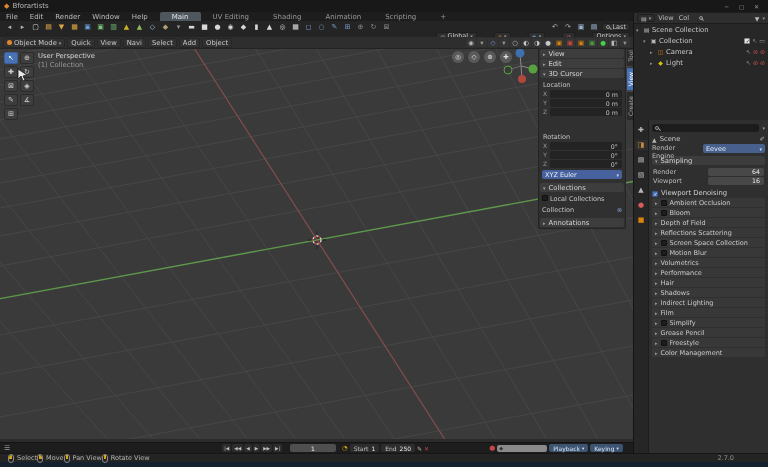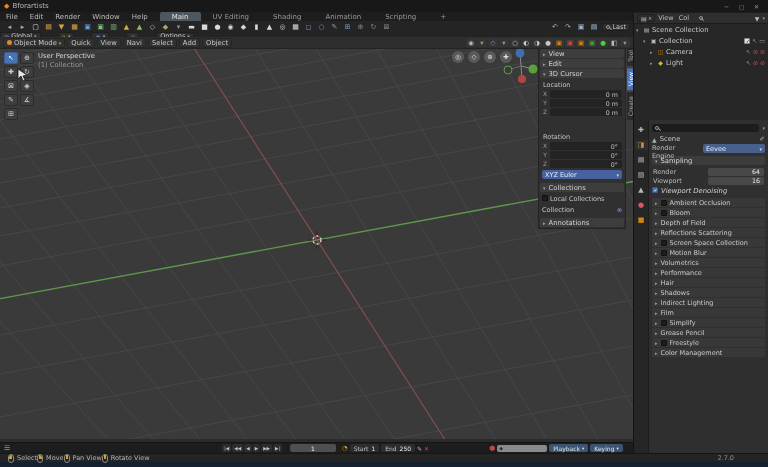--- a/index.html
+++ b/index.html
@@ -16,21 +16,21 @@
 
   
   #menubar{left:0;top:12px;width:768px;height:9px;background:#1d1d1d;display:flex;align-items:center;}
   .menu-item{color:#bdbdbd;font-size:7px;padding:0 6px;}
   .ws{padding:0 12px;height:9px;border-radius:2px 2px 0 0;color:#989898;font-size:7px;display:flex;align-items:center;}
   .ws.active{background:#4e565e;color:#e4e4e4;}
 
   
   #topbar{left:0;top:21px;width:633px;height:19px;background:#242424;border-bottom:1px solid #191919;}
   #topbar-row1{height:11px;display:flex;align-items:center;padding:0 3px;}
-  #topbar-row2{height:8px;display:flex;align-items:center;gap:17px;padding-right:3px;}
+  #topbar-row2{height:8px;display:flex;align-items:center;justify-content:flex-end;gap:17px;padding-right:3px;}
   .tb-icon{width:13px;height:10px;display:flex;align-items:center;justify-content:center;font-size:7px;border-radius:2px;}
   .pill{background:#2e2e2e;border:1px solid #1e1e1e;border-radius:2px;height:8px;display:inline-flex;align-items:center;gap:2px;padding:0 3px;font-size:6.5px;color:#c6c6c6;}
   .pill .g{font-size:6px;}
   .pill .ar{font-size:5px;color:#9a9a9a;}
 
   
   #viewport{left:0;top:37px;width:633px;height:402px;background:#3a3a3a;overflow:hidden;}
   #vp-header{position:absolute;left:0;top:0;width:633px;height:12px;background:#2e2e2e;border-bottom:1px solid #232323;display:flex;align-items:center;gap:2px;padding:0 3px;z-index:5;}
   .vbtn{background:#313131;border:1px solid #252525;border-radius:2px;height:10px;padding:0 3px;font-size:6.8px;color:#c8c8c8;display:inline-flex;align-items:center;gap:2px;}
   .dot{width:5px;height:5px;border-radius:50%;background:#e0862d;}
@@ -94,21 +94,21 @@
   .mag{width:4px;height:4px;border:1px solid #9a9a9a;border-radius:50%;position:relative;flex:none;}
   .mag::after{content:"";position:absolute;width:3px;height:1px;background:#9a9a9a;transform:rotate(45deg);right:-2.5px;bottom:-1px;}
   .prow-scene{display:flex;align-items:center;gap:3px;height:10px;font-size:6.8px;color:#c8c8c8;}
   .peng{display:flex;align-items:flex-start;height:11px;font-size:6.5px;color:#bdbdbd;gap:15px;}
   .dd-steel{background:#47618c;width:62px;margin-top:0;}
   .shead{background:#3c3c3c;border-radius:2px;height:9px;display:flex;align-items:center;gap:3px;padding:0 3px;color:#d4d4d4;font-size:6.8px;margin-top:1px;}
   .shead::before{content:"▾";font-size:5px;color:#a0a0a0;}
   .srow{display:flex;align-items:center;gap:3px;height:9px;font-size:6.5px;color:#bdbdbd;}
   .srow .sfld{width:56px;background:#484848;border-radius:2px;height:8px;display:flex;align-items:center;justify-content:flex-end;padding-right:4px;color:#e8e8e8;font-size:6.3px;}
   .srow .slabel{flex:1;}
-  .denoise{display:flex;align-items:flex-start;gap:3px;height:10px;font-size:6.8px;color:#d0d0d0;font-style:italic;}
+  .denoise{display:flex;align-items:flex-end;gap:3px;height:10px;font-size:6.8px;color:#d0d0d0;}
   .ppanel-row{background:#383838;height:9px;margin-top:1px;display:flex;align-items:center;gap:3px;padding:0 3px;font-size:6.5px;color:#cacaca;border-radius:1px;}
   .ppanel-row::before{content:"▸";font-size:5px;color:#9a9a9a;}
 
   
   #statusbar{left:0;top:453px;width:768px;height:9px;background:#242424;border-top:1px solid #161616;display:flex;align-items:center;padding:0 8px;z-index:7;}
   .hint{display:flex;align-items:center;gap:3px;font-size:6.5px;color:#b4b4b4;}
   .mouse{width:6px;height:9px;border:1px solid #8a8a8a;border-radius:3px;position:relative;background:#222;flex:none;}
   .mouse.left::before{content:"";position:absolute;left:0;top:0;width:3px;height:4px;background:#d7a510;border-radius:3px 0 0 0;}
   .mouse.right::before{content:"";position:absolute;right:0;top:0;width:3px;height:4px;background:#d7a510;border-radius:0 3px 0 0;}
   .mouse.middle::before{content:"";position:absolute;left:1.5px;top:0;width:2px;height:4px;background:#d7a510;}

